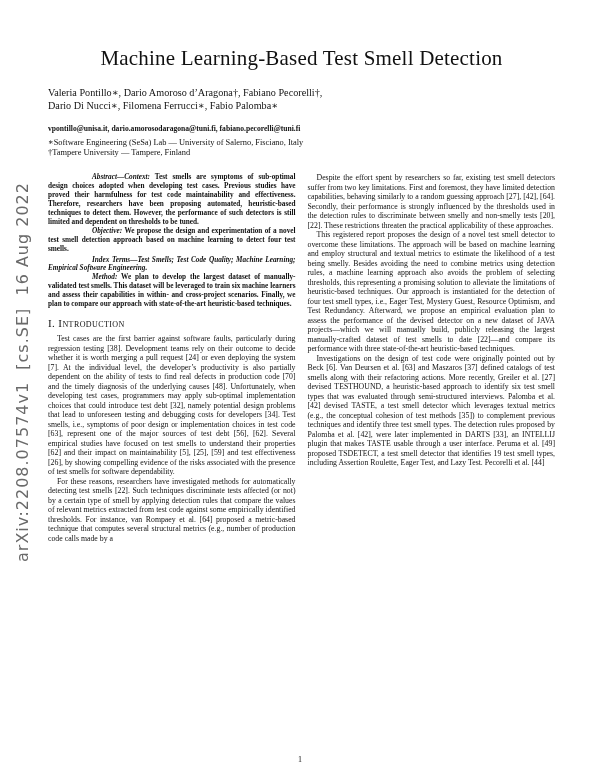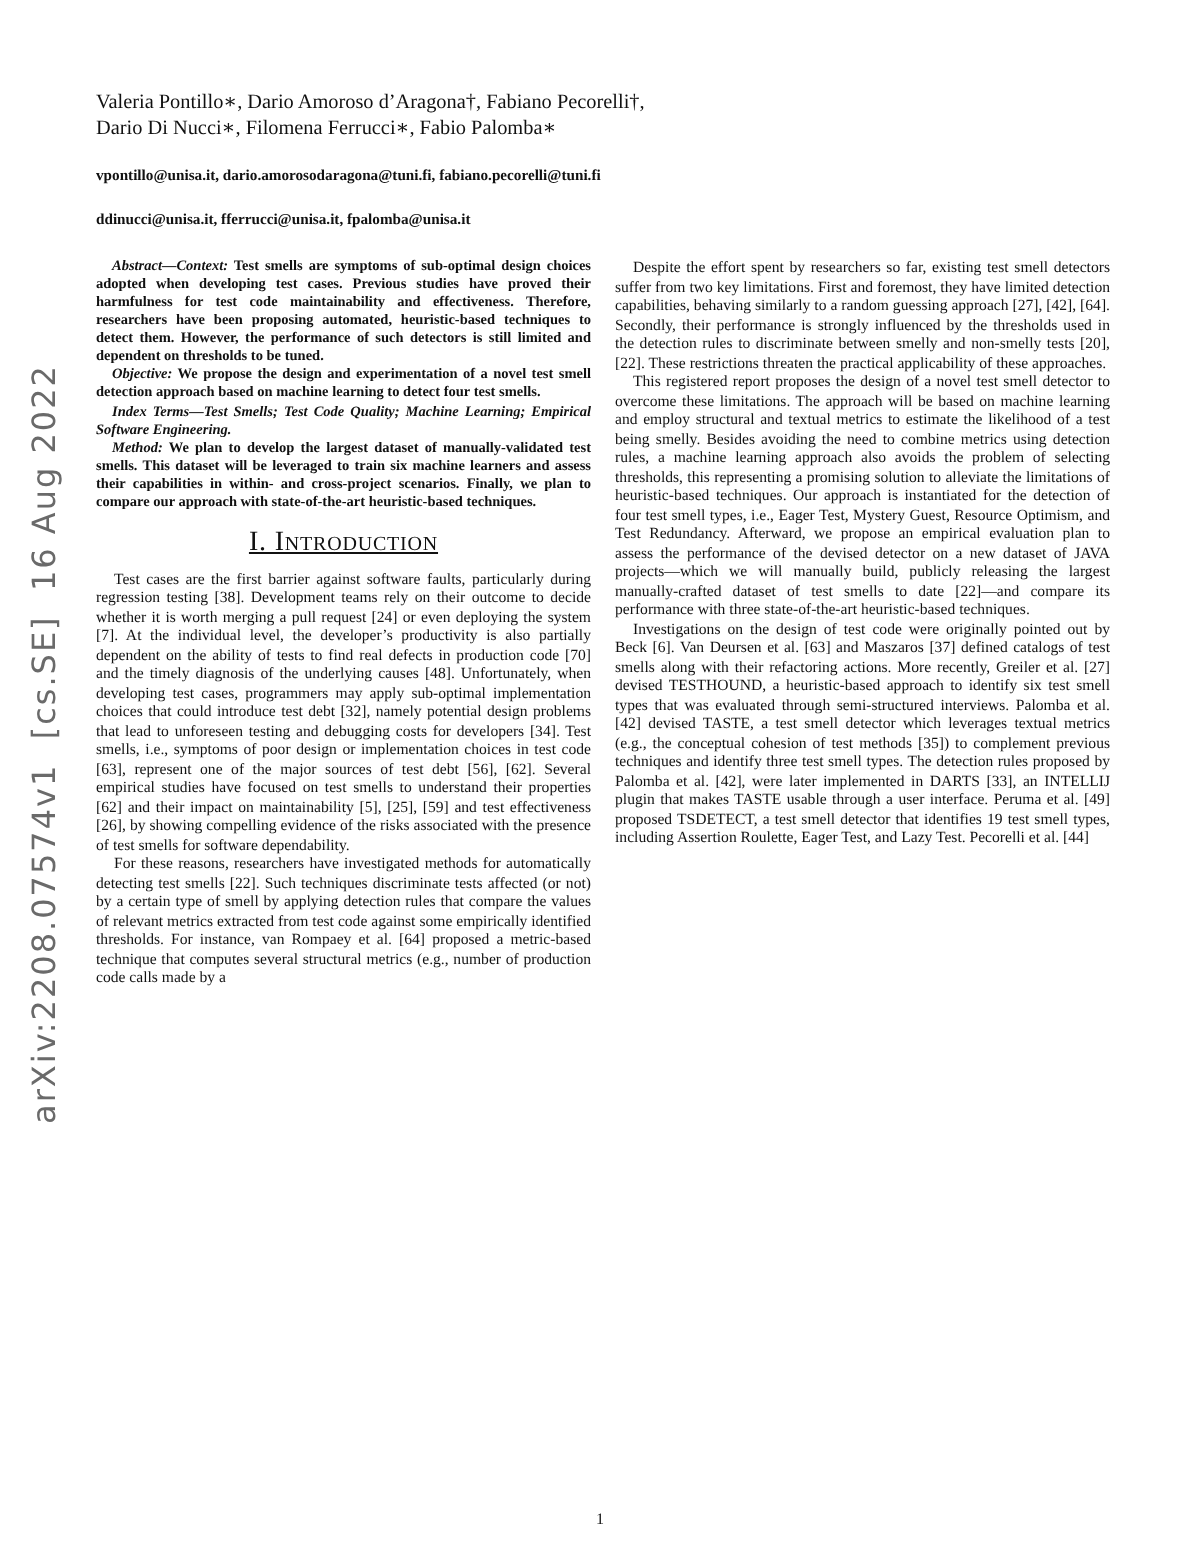--- a/index.html
+++ b/index.html
@@ -28,47 +28,51 @@
   .author-line { font-size: 10.2px; line-height: 13px; }
   .email-line { font-size: 7.6px; line-height: 9.6px; margin-top: 12px; font-weight: bold; }
   .affil-line { font-size: 8.4px; line-height: 10.4px; }
   .affil-block { margin-top: 4px; }
   .columns { display: flex; gap: 12px; margin-top: 15px; }
   .col { flex: 1; min-width: 0; text-align: justify; }
   .abs-par {
     font-size: 7.25px; font-weight: bold; line-height: 8.9px;
     text-indent: 8px;
   }
-  .abs-par .lead { font-style: italic; }
+  .abs-par .lead { font-style: italic; margin-left: 36px; }
   .index-terms { font-style: italic; margin-top: 2px; }
   .sec-heading {
-    text-align: center; font-size: 14px; font-weight: normal;
+    text-align: left; font-size: 11px; font-weight: normal;
     font-variant: small-caps; letter-spacing: 0.4px;
-    margin: 8px 0 5px 0; text-indent: 0; text-decoration: underline;
+    margin: 8px 0 5px 0; text-indent: 0;
   }
   p.body-par { font-size: 7.8px; line-height: 9.5px; text-indent: 9px; }
   p.no-indent { text-indent: 0; }
   .page-number {
     position: absolute; bottom: 12px; left: 0; width: 100%;
     text-align: center; font-size: 8px;
   }
 </style>
 </head>
 <body>
 
 <div class="page">
 
   <div class="watermark">arXiv:2208.07574v1  [cs.SE]  16 Aug 2022</div>
 
+  <h1 class="title">Machine Learning-Based Test Smell Detection</h1>
 
   <div class="author-block">
     <div class="author-line">Valeria Pontillo∗, Dario Amoroso d’Aragona†, Fabiano Pecorelli†,</div>
     <div class="author-line">Dario Di Nucci∗, Filomena Ferrucci∗, Fabio Palomba∗</div>
     <div class="email-line">vpontillo@unisa.it, dario.amorosodaragona@tuni.fi, fabiano.pecorelli@tuni.fi</div>
-    <div class="email-line">ddinucci@unisa.it, fferrucci@unisa.it, fpalomba@unisa.it</div>
+    <div class="affil-block">
+      <div class="affil-line">∗Software Engineering (SeSa) Lab — University of Salerno, Fisciano, Italy</div>
+      <div class="affil-line">†Tampere University — Tampere, Finland</div>
+    </div>
   </div>
 
   <div class="columns">
 
     <div class="col">
       <p class="abs-par"><span class="lead">Abstract—Context:</span> <span>Test smells are symptoms of sub-optimal design choices adopted when developing test cases. Previous studies have proved their harmfulness for test code maintainability and effectiveness. Therefore, researchers have been proposing automated, heuristic-based techniques to detect them. However, the performance of such detectors is still limited and dependent on thresholds to be tuned.</span></p>
       <p class="abs-par"><span class="lead">Objective:</span> <span>We propose the design and experimentation of a novel test smell detection approach based on machine learning to detect four test smells.</span></p>
       <p class="abs-par index-terms"><span class="lead">Index Terms—</span><span>Test Smells; Test Code Quality; Machine Learning; Empirical Software Engineering.</span></p>
       <p class="abs-par"><span class="lead">Method:</span> <span>We plan to develop the largest dataset of manually-validated test smells. This dataset will be leveraged to train six machine learners and assess their capabilities in within- and cross-project scenarios. Finally, we plan to compare our approach with state-of-the-art heuristic-based techniques.</span></p>
 

